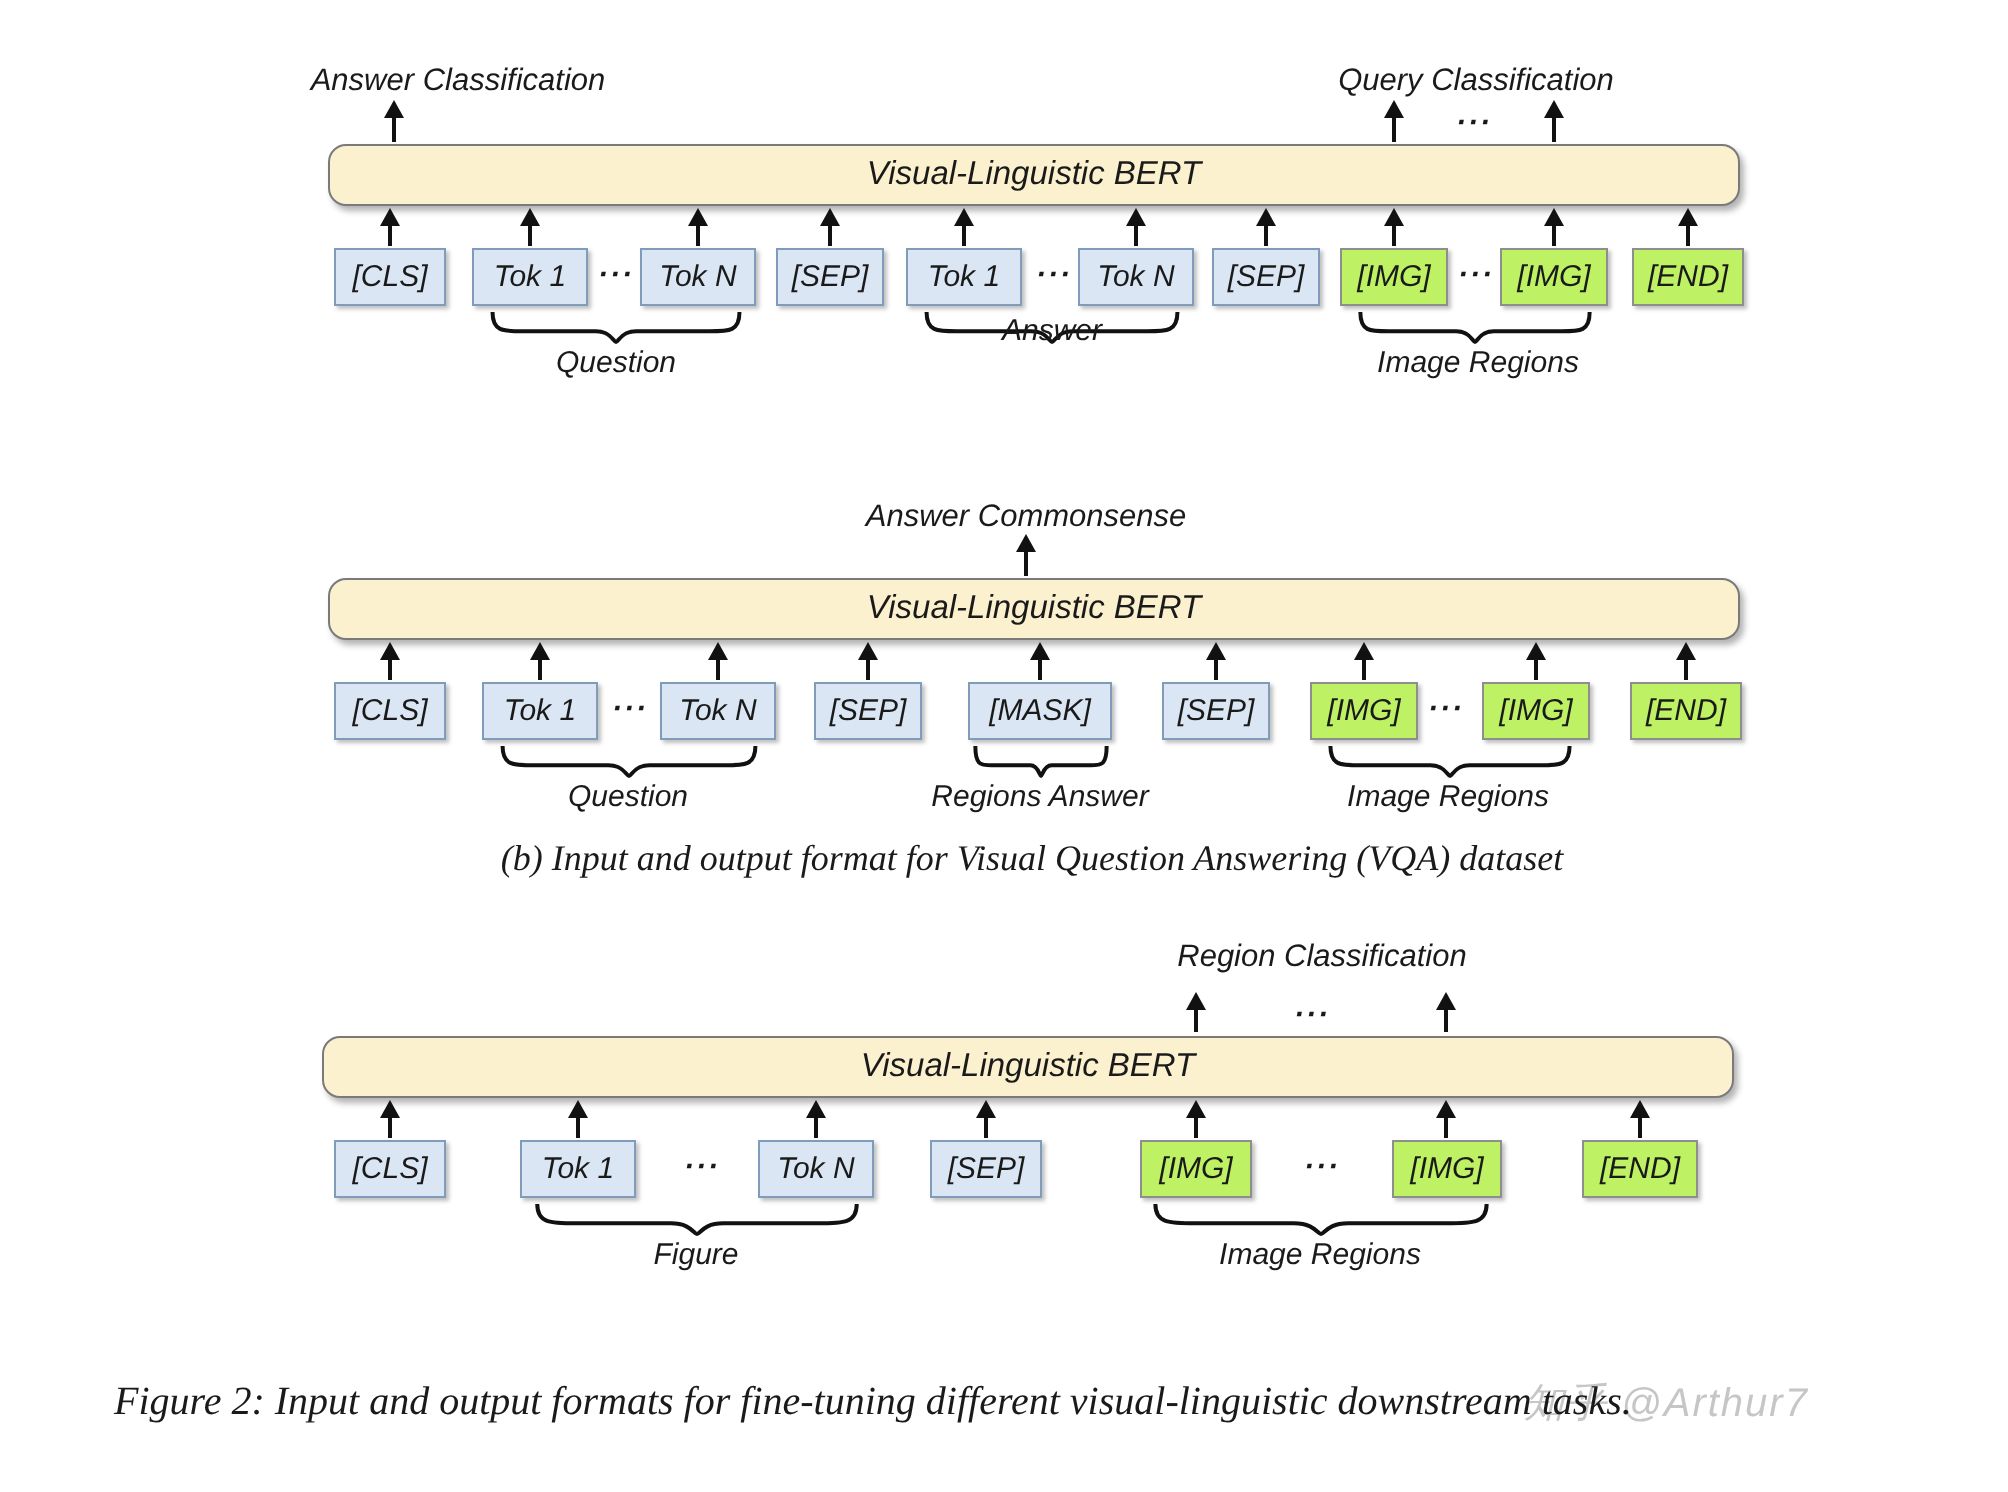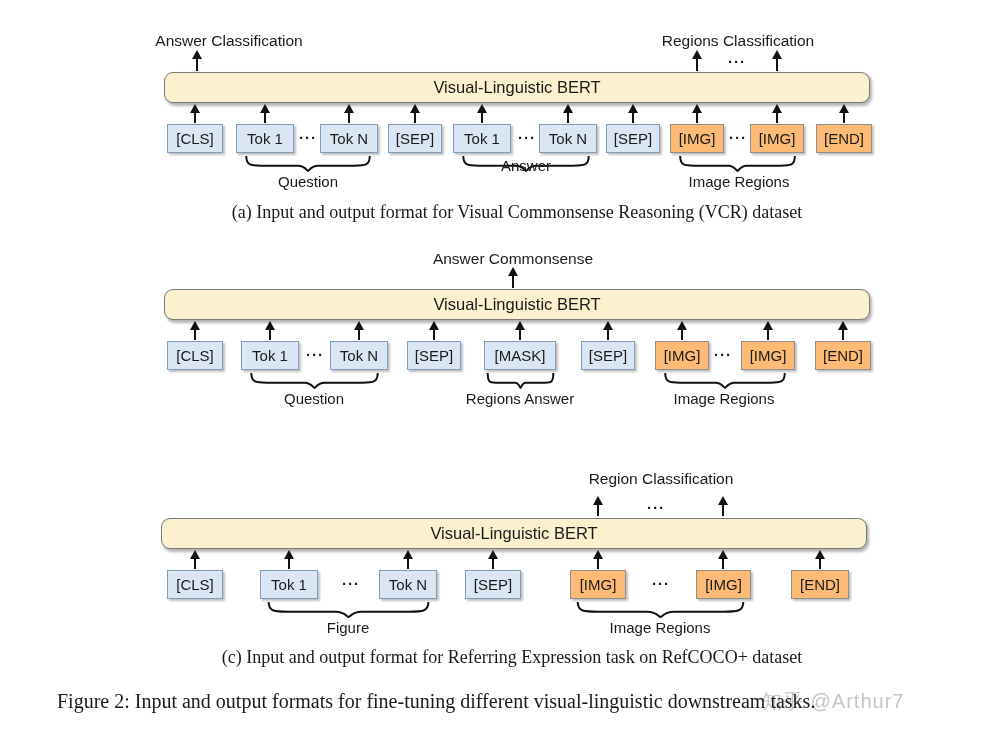--- a/index.html
+++ b/index.html
@@ -1,25 +1,25 @@
 <!DOCTYPE html>
 <html><head>
 <meta charset="utf-8">
 <style>
   html,body{margin:0;padding:0;background:#ffffff;}
   .page{position:relative;width:1004px;height:746px;background:#ffffff;overflow:hidden;
-        font-family:"Liberation Sans",sans-serif;color:#1a1a1a;}
+        font-family:"Liberation Sans",sans-serif;color:#1a1a1a;font-style:italic;}
 
   
   .tok{position:absolute;height:29px;box-sizing:border-box;border:1px solid;
        display:flex;align-items:center;justify-content:center;
        font-size:15px;white-space:nowrap;
        box-shadow:1.5px 1.5px 2px rgba(0,0,0,0.25);}
   .tok.text{background:#dae6f3;border-color:#7f9cba;}
-  .tok.image{background:#fdba74;border-color:#8e8e8e;}
+  .tok.image{background:#bef264;border-color:#8e8e8e;}
 
   
   .dots{position:absolute;width:28px;text-align:center;font-size:15px;
         font-weight:bold;letter-spacing:1px;line-height:20px;}
 
   
   .bert{position:absolute;box-sizing:border-box;background:#fbf1cf;border:1.4px solid #7a7a7a;
         border-radius:9px;display:flex;align-items:center;justify-content:center;
         font-size:16.5px;box-shadow:2px 2.5px 3px rgba(0,0,0,0.3);}
 
@@ -47,21 +47,21 @@
 <body>
 
 <div class="page">
 
   <div class="olabel" style="left:229px;top:32px">Answer Classification</div>
   <div class="up-arrow" style="left:197px;top:51px;height:20px">
       <span class="head"></span>
       <span class="stem"></span>
     </div>
 
-  <div class="olabel" style="left:738px;top:32px">Regions Classification</div>
+  <div class="olabel" style="left:738px;top:32px">Query Classification</div>
   <div class="up-arrow" style="left:697px;top:51px;height:20px">
       <span class="head"></span>
       <span class="stem"></span>
     </div>
   <div class="dots" style="left:723px;top:52px">···</div>
   <div class="up-arrow" style="left:777px;top:51px;height:20px">
       <span class="head"></span>
       <span class="stem"></span>
     </div>
 
@@ -129,21 +129,20 @@
       <path d="M1,0 C1,9 5,9 13,9 L42,9 C48,9 49,14 50,14 C51,14 52,9 58,9 L87,9 C95,9 99,9 99,0" fill="none" stroke="#111" stroke-width="2" vector-effect="non-scaling-stroke"></path>
     </svg>
   <svg class="brace" style="left:679px;top:156px;width:117px" viewBox="0 0 100 14" preserveAspectRatio="none">
       <path d="M1,0 C1,9 5,9 13,9 L42,9 C48,9 49,14 50,14 C51,14 52,9 58,9 L87,9 C95,9 99,9 99,0" fill="none" stroke="#111" stroke-width="2" vector-effect="non-scaling-stroke"></path>
     </svg>
 
   <div class="glabel" style="left:308px;top:173px">Question</div>
   <div class="glabel" style="left:526px;top:157px">Answer</div>
   <div class="glabel" style="left:739px;top:173px">Image Regions</div>
 
-  <div class="scaption" style="left:517px;top:202px">(a) Input and output format for Visual Commonsense Reasoning (VCR) dataset</div>
 
   <div class="olabel" style="left:513px;top:250px">Answer Commonsense</div>
   <div class="up-arrow" style="left:513px;top:268px;height:20px">
       <span class="head"></span>
       <span class="stem"></span>
     </div>
 
   <div class="bert" style="left:164px;top:289px;width:706px;height:31px">Visual-Linguistic BERT</div>
 
   <div class="up-arrow" style="left:195px;top:322px;height:18px">
@@ -202,20 +201,21 @@
       <path d="M1,0 C1,9 5,9 13,9 L42,9 C48,9 49,14 50,14 C51,14 52,9 58,9 L87,9 C95,9 99,9 99,0" fill="none" stroke="#111" stroke-width="2" vector-effect="non-scaling-stroke"></path>
     </svg>
   <svg class="brace" style="left:664px;top:373px;width:122px" viewBox="0 0 100 14" preserveAspectRatio="none">
       <path d="M1,0 C1,9 5,9 13,9 L42,9 C48,9 49,14 50,14 C51,14 52,9 58,9 L87,9 C95,9 99,9 99,0" fill="none" stroke="#111" stroke-width="2" vector-effect="non-scaling-stroke"></path>
     </svg>
 
   <div class="glabel" style="left:314px;top:390px">Question</div>
   <div class="glabel" style="left:520px;top:390px">Regions Answer</div>
   <div class="glabel" style="left:724px;top:390px">Image Regions</div>
 
+  <div class="scaption" style="left:516px;top:419px">(b) Input and output format for Visual Question Answering (VQA) dataset</div>
 
   <div class="olabel" style="left:661px;top:470px">Region Classification</div>
   <div class="up-arrow" style="left:598px;top:497px;height:19px">
       <span class="head"></span>
       <span class="stem"></span>
     </div>
   <div class="dots" style="left:642px;top:498px">···</div>
   <div class="up-arrow" style="left:723px;top:497px;height:19px">
       <span class="head"></span>
       <span class="stem"></span>
@@ -265,18 +265,17 @@
   <svg class="brace" style="left:267px;top:602px;width:163px" viewBox="0 0 100 14" preserveAspectRatio="none">
       <path d="M1,0 C1,9 5,9 13,9 L42,9 C48,9 49,14 50,14 C51,14 52,9 58,9 L87,9 C95,9 99,9 99,0" fill="none" stroke="#111" stroke-width="2" vector-effect="non-scaling-stroke"></path>
     </svg>
   <svg class="brace" style="left:576px;top:602px;width:169px" viewBox="0 0 100 14" preserveAspectRatio="none">
       <path d="M1,0 C1,9 5,9 13,9 L42,9 C48,9 49,14 50,14 C51,14 52,9 58,9 L87,9 C95,9 99,9 99,0" fill="none" stroke="#111" stroke-width="2" vector-effect="non-scaling-stroke"></path>
     </svg>
 
   <div class="glabel" style="left:348px;top:619px">Figure</div>
   <div class="glabel" style="left:660px;top:619px">Image Regions</div>
 
-  <div class="scaption" style="left:512px;top:647px">(c) Input and output format for Referring Expression task on RefCOCO+ dataset</div>
 
   <div class="watermark" style="left:762px;top:688px">知乎 @Arthur7</div>
   <div class="figcaption" style="left:57px;top:690px">Figure 2: Input and output formats for fine-tuning different visual-linguistic downstream tasks.</div>
 
 </div>
 
 </body></html>

